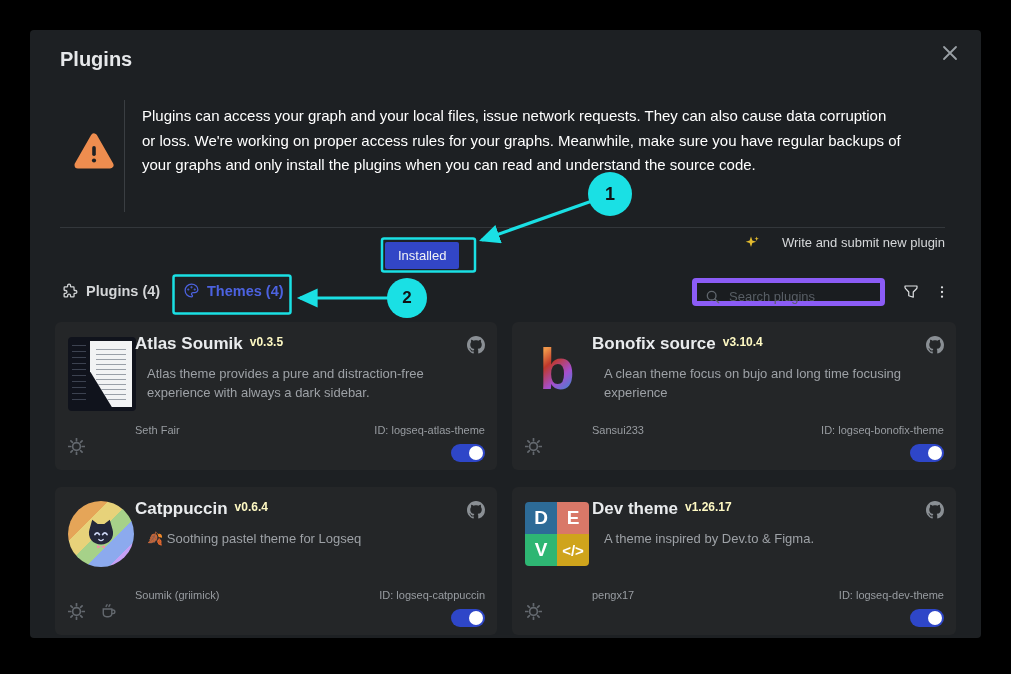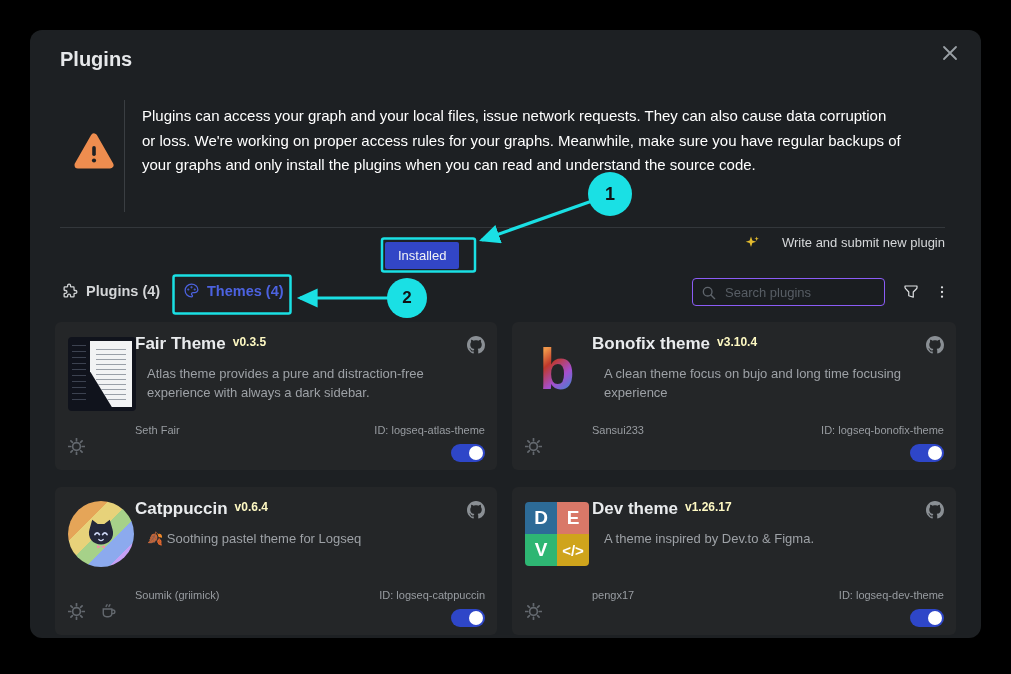--- a/index.html
+++ b/index.html
@@ -1,20 +1,20 @@
 <!DOCTYPE html>
 <html><head>
 <meta charset="utf-8">
 <style>
   html,body{margin:0;padding:0;background:#000;}
   *{box-sizing:border-box;}
   .canvas{position:relative;width:1011px;height:674px;background:#000;overflow:hidden;
           font-family:"Liberation Sans","DejaVu Sans",sans-serif;}
   .modal{position:absolute;left:30px;top:30px;width:951px;height:608px;background:#1d2023;
-         border-radius:12px;}
+         border-radius:4px;}
   .modal-title{position:absolute;left:30px;top:18px;font-size:20px;font-weight:700;color:#e6e8ea;}
   .close-btn{position:absolute;right:18px;top:10px;width:26px;height:26px;display:flex;
              align-items:center;justify-content:center;cursor:pointer;}
   
   .warn-icon{position:absolute;left:43px;top:102px;}
   .warn-divider{position:absolute;left:94px;top:70px;width:1px;height:112px;background:#3a3e42;}
   .warn-text{position:absolute;left:112px;top:74px;width:760px;font-size:15px;line-height:24.5px;
              color:#ffffff;}
   .hr{position:absolute;left:30px;top:197px;right:36px;height:1px;background:#33373b;}
   
@@ -23,21 +23,21 @@
   .tab-marketplace{position:absolute;left:468px;top:212px;height:27px;display:flex;align-items:center;
                    gap:7px;color:#d6d8da;font-size:15px;cursor:pointer;}
   .submit-link{position:absolute;right:36px;top:205px;display:flex;align-items:center;gap:22px;
                color:#d6d8da;font-size:13px;cursor:pointer;}
   
   .subtab{position:absolute;top:252px;display:flex;align-items:center;gap:7px;font-size:14.5px;
           font-weight:600;cursor:pointer;}
   .subtab-plugins{left:32px;color:#d4d6d8;}
   .subtab-themes{left:153px;color:#4c62e0;}
   .search-box{position:absolute;left:662px;top:248px;width:193px;height:28px;background:#1a1d20;
-              border:1px solid #8b5cf6;border-radius:4px;}
+              border:5px solid #8b5cf6;border-radius:4px;}
   .search-box svg{position:absolute;left:8px;top:6px;}
   .search-box input{position:absolute;left:30px;top:0;width:158px;height:26px;background:transparent;
                     border:none;outline:none;color:#b9bdc2;font-size:13px;
                     font-family:"Liberation Sans",sans-serif;}
   .search-box input::placeholder{color:#585e65;}
   .icon-btn{position:absolute;top:251px;width:22px;height:22px;display:flex;align-items:center;
             justify-content:center;cursor:pointer;}
   .filter-btn{left:870px;}
   .kebab-btn{left:901px;}
   
@@ -167,21 +167,21 @@
     <div class="grid">
 
       <div class="card">
         <div class="card-icon atlas-thumb" style="height:74px;">
           <div class="atlas-side"></div>
           <div class="atlas-page">
               <div class="atlas-lines"></div>
             </div>
         </div>
         <div class="card-name">
-          <span>Fair Theme</span><span class="card-ver">v0.3.5</span>
+          <span>Atlas Soumik</span><span class="card-ver">v0.3.5</span>
         </div>
         <div class="card-gh">
           <svg width="18" height="18" viewBox="0 0 16 16">
               <path fill="#8a8f94" d="M8 0C3.58 0 0 3.58 0 8c0 3.54 2.29 6.53 5.47 7.59.4.07.55-.17.55-.38 0-.19-.01-.82-.01-1.49-2.01.37-2.53-.49-2.69-.94-.09-.23-.48-.94-.82-1.13-.28-.15-.68-.52-.01-.53.63-.01 1.08.58 1.23.82.72 1.21 1.87.87 2.33.66.07-.52.28-.87.51-1.07-1.78-.2-3.64-.89-3.64-3.95 0-.87.31-1.59.82-2.15-.08-.2-.36-1.02.08-2.12 0 0 .67-.21 2.2.82.64-.18 1.32-.27 2-.27s1.36.09 2 .27c1.53-1.04 2.2-.82 2.2-.82.44 1.1.16 1.92.08 2.12.51.56.82 1.27.82 2.15 0 3.07-1.87 3.75-3.65 3.95.29.25.54.73.54 1.48 0 1.07-.01 1.93-.01 2.2 0 .21.15.46.55.38A8.01 8.01 0 0 0 16 8c0-4.42-3.58-8-8-8z"></path>
             </svg>
         </div>
         <div class="card-desc">Atlas theme provides a pure and distraction-free experience with always a dark sidebar.</div>
         <div class="card-author">Seth Fair</div>
         <div class="card-id">ID: logseq-atlas-theme</div>
         <div class="card-gear">
@@ -195,21 +195,21 @@
         <div class="toggle">
             <div class="knob"></div>
           </div>
       </div>
 
       <div class="card">
         <div class="card-icon bono-b">
           <span>b</span>
         </div>
         <div class="card-name">
-          <span>Bonofix theme</span><span class="card-ver">v3.10.4</span>
+          <span>Bonofix source</span><span class="card-ver">v3.10.4</span>
         </div>
         <div class="card-gh">
           <svg width="18" height="18" viewBox="0 0 16 16">
               <path fill="#8a8f94" d="M8 0C3.58 0 0 3.58 0 8c0 3.54 2.29 6.53 5.47 7.59.4.07.55-.17.55-.38 0-.19-.01-.82-.01-1.49-2.01.37-2.53-.49-2.69-.94-.09-.23-.48-.94-.82-1.13-.28-.15-.68-.52-.01-.53.63-.01 1.08.58 1.23.82.72 1.21 1.87.87 2.33.66.07-.52.28-.87.51-1.07-1.78-.2-3.64-.89-3.64-3.95 0-.87.31-1.59.82-2.15-.08-.2-.36-1.02.08-2.12 0 0 .67-.21 2.2.82.64-.18 1.32-.27 2-.27s1.36.09 2 .27c1.53-1.04 2.2-.82 2.2-.82.44 1.1.16 1.92.08 2.12.51.56.82 1.27.82 2.15 0 3.07-1.87 3.75-3.65 3.95.29.25.54.73.54 1.48 0 1.07-.01 1.93-.01 2.2 0 .21.15.46.55.38A8.01 8.01 0 0 0 16 8c0-4.42-3.58-8-8-8z"></path>
             </svg>
         </div>
         <div class="card-desc">A clean theme focus on bujo and long time focusing experience</div>
         <div class="card-author">Sansui233</div>
         <div class="card-id">ID: logseq-bonofix-theme</div>
         <div class="card-gear">

